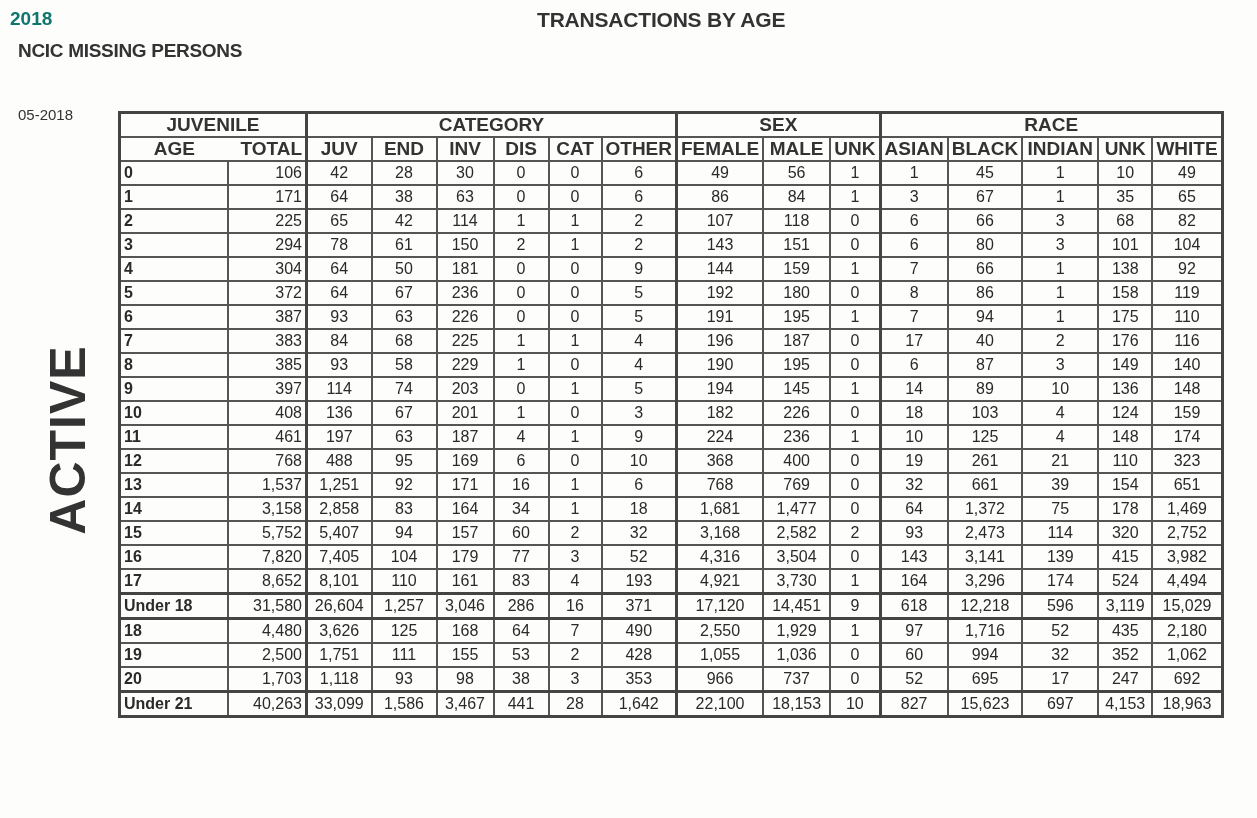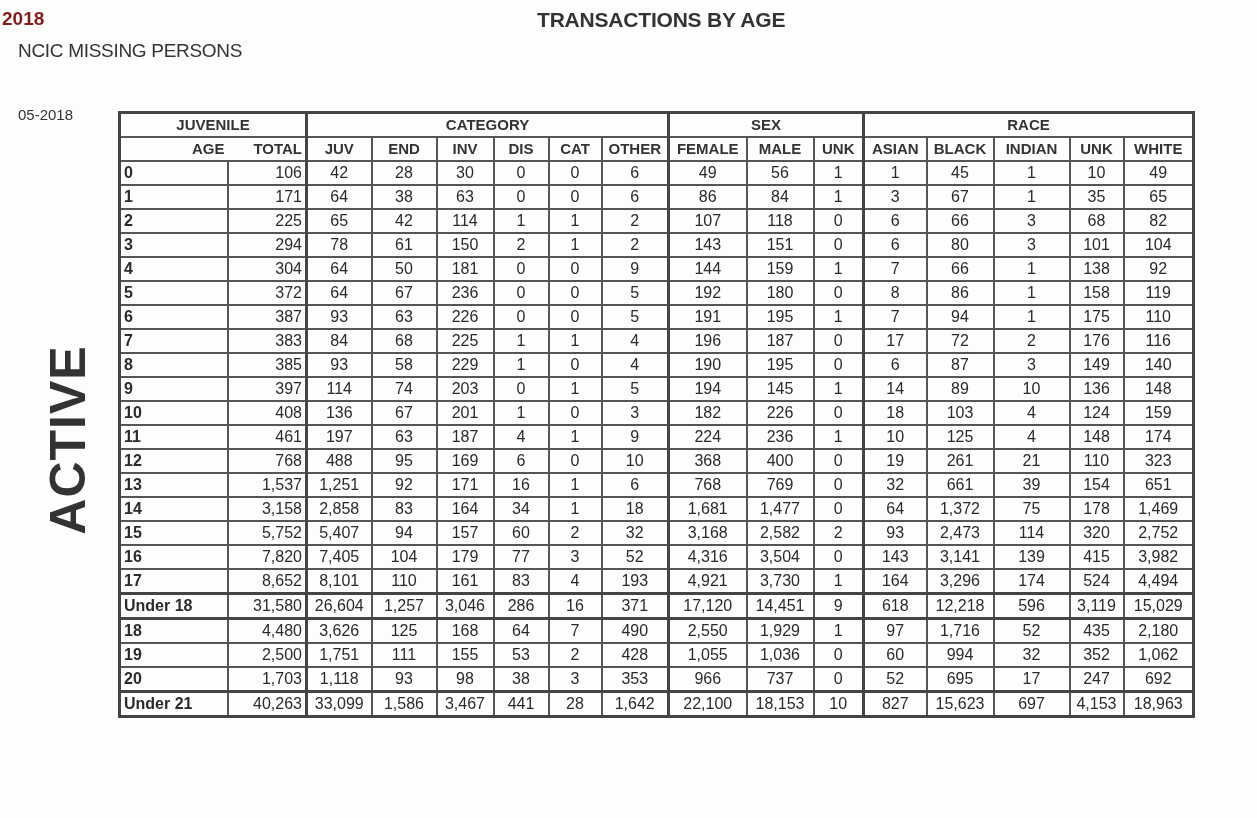--- a/index.html
+++ b/index.html
@@ -1,43 +1,43 @@
 <!DOCTYPE html>
 <html><head>
 <meta charset="utf-8">
 <style>
   html, body { margin:0; padding:0; }
   body {
     width:1257px; height:818px; background:#fdfdfc; position:relative; overflow:hidden;
     font-family:"Liberation Sans", "DejaVu Sans", sans-serif; color:#2a2a2a;
   }
-  .hdr-year { position:absolute; left:2px; top:8px; font-size:19px; font-weight:bold; color:#7f1d1d; }
-  .hdr-org { position:absolute; left:18px; top:40px; font-size:19px; font-weight:normal; color:#333; letter-spacing:-0.3px; }
+  .hdr-year { position:absolute; left:10px; top:8px; font-size:19px; font-weight:bold; color:#0f766e; }
+  .hdr-org { position:absolute; left:18px; top:40px; font-size:19px; font-weight:bold; color:#333; letter-spacing:-0.3px; }
   .hdr-date { position:absolute; left:18px; top:66px; font-size:15px; color:#333;margin-top:40px; }
   .hdr-title { position:absolute; left:537px; top:8px; font-size:21px; font-weight:bold; color:#333; letter-spacing:-0.2px; }
   .side-label {
     position:absolute; left:38px; top:345px; width:60px; height:190px;
     display:flex; align-items:center; justify-content:center;
   }
   .side-label span {
     transform:rotate(-90deg); display:block; white-space:nowrap;
     font-size:50px; font-weight:bold; color:#333; letter-spacing:1px;
   }
   table.grid {
     position:absolute; left:118px; top:111px;
     border-collapse:collapse; table-layout:fixed;
     border:3px solid #444;
     font-size:16px;
   }
   table.grid td, table.grid th {
     border:2px solid #555; padding:0 3px; height:22px; line-height:22px;
     text-align:center; white-space:nowrap; overflow:hidden;
   }
-  table.grid th { font-weight:bold; font-size:15px; color:#333; }
-  table.grid th.age-h { text-align:right;margin-left:44px; }
+  table.grid th { font-weight:bold; font-size:19px; color:#333; }
+  table.grid th.age-h { text-align:center;margin-left:44px; }
   table.grid th.total-h { text-align:right; }
   table.grid td.age { text-align:left; font-weight:bold; }
   table.grid td.total { text-align:right; }
   table.grid tr.sum td.age { font-weight:bold; }
   .gr { border-right:3px solid #444 !important; }
   tr.sum td { border-top:3px solid #444 !important; border-bottom:3px solid #444 !important; }
   tr.grp-top th { border-bottom:2px solid #555; }
 </style>
 </head>
 <body>
@@ -228,21 +228,21 @@
         <td class="">84</td>
         <td class="">68</td>
         <td class="">225</td>
         <td class="">1</td>
         <td class="">1</td>
         <td class="gr">4</td>
         <td class="">196</td>
         <td class="">187</td>
         <td class="gr">0</td>
         <td class="">17</td>
-        <td class="">72</td>
+        <td class="">40</td>
         <td class="">2</td>
         <td class="">176</td>
         <td class="">116</td>
       </tr>
       <tr>
         <td class="age">8</td>
         <td class="total gr">385</td>
         <td class="">93</td>
         <td class="">58</td>
         <td class="">229</td>

